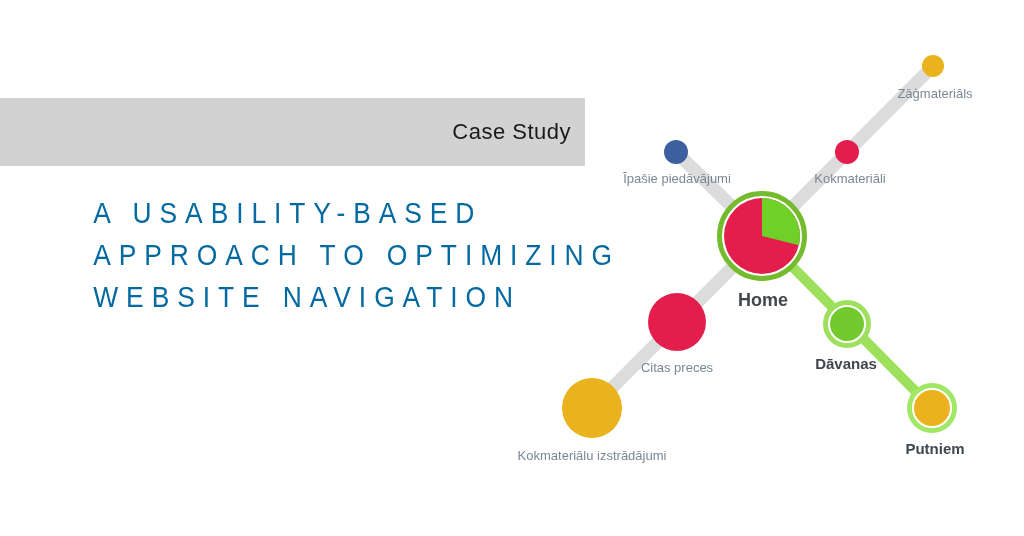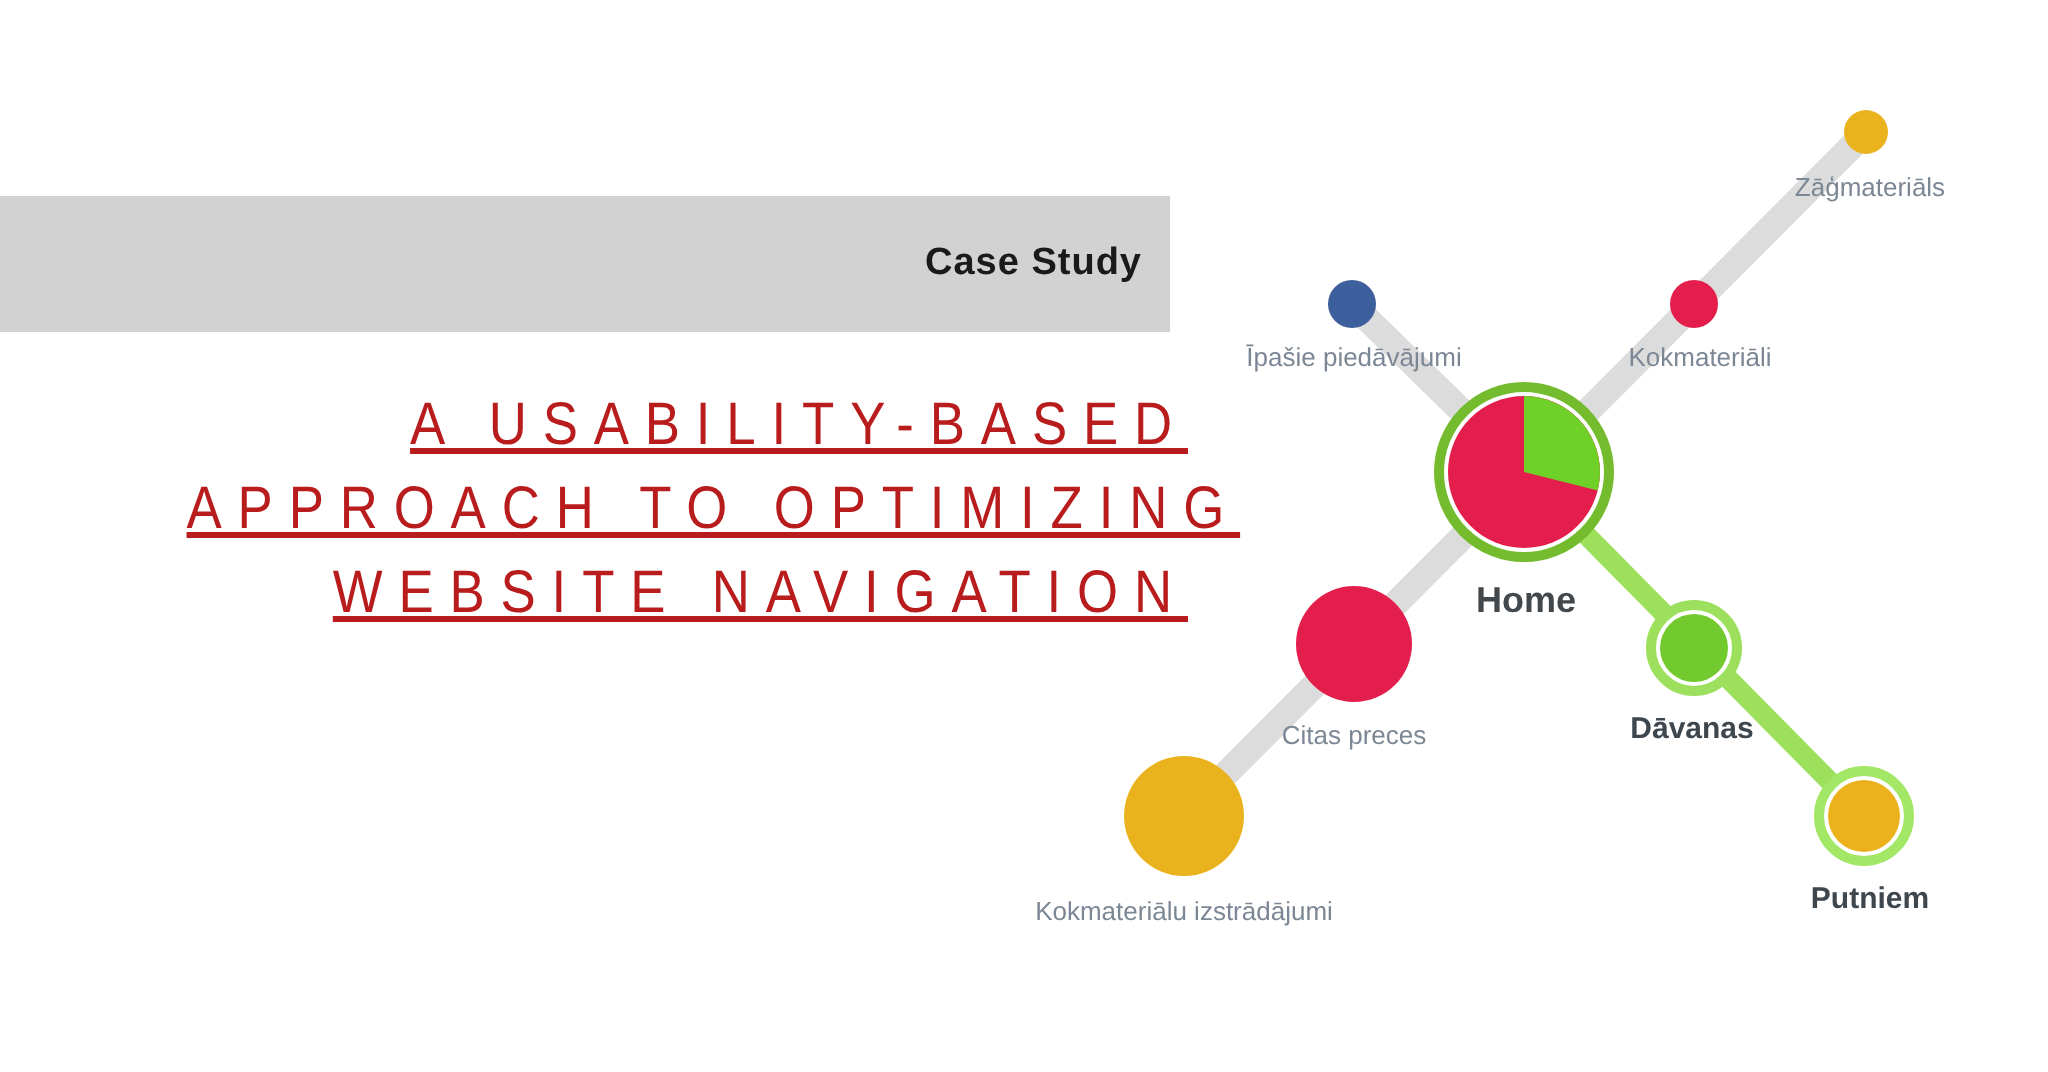--- a/index.html
+++ b/index.html
@@ -20,34 +20,31 @@
     width: 585px;
     height: 68px;
     background: #d2d2d2;
     display: flex;
     align-items: center;
     justify-content: flex-end;
     padding-right: 14px;
     box-sizing: border-box;
   }
   .case-bar-label {
-    font-size: 19px;
+    font-size: 22px;
     color: #1a1a1a;
     letter-spacing: 0.5px;
-    font-weight: bold;
   }
 
   .title-block {
     position: absolute;
     top: 192px;
     right: 439px;          
     width: 560px;
-    text-align: right;
-    color: #b91c1c;
-    text-decoration: underline;
+    color: #0369a1;
   }
   .title-line {
     font-size: 30px;
     font-weight: 500;
     line-height: 42px;
     letter-spacing: 9px;
     margin-right: -9px;     
     transform: scaleX(0.88);
     transform-origin: 100% 50%;
     white-space: nowrap;

